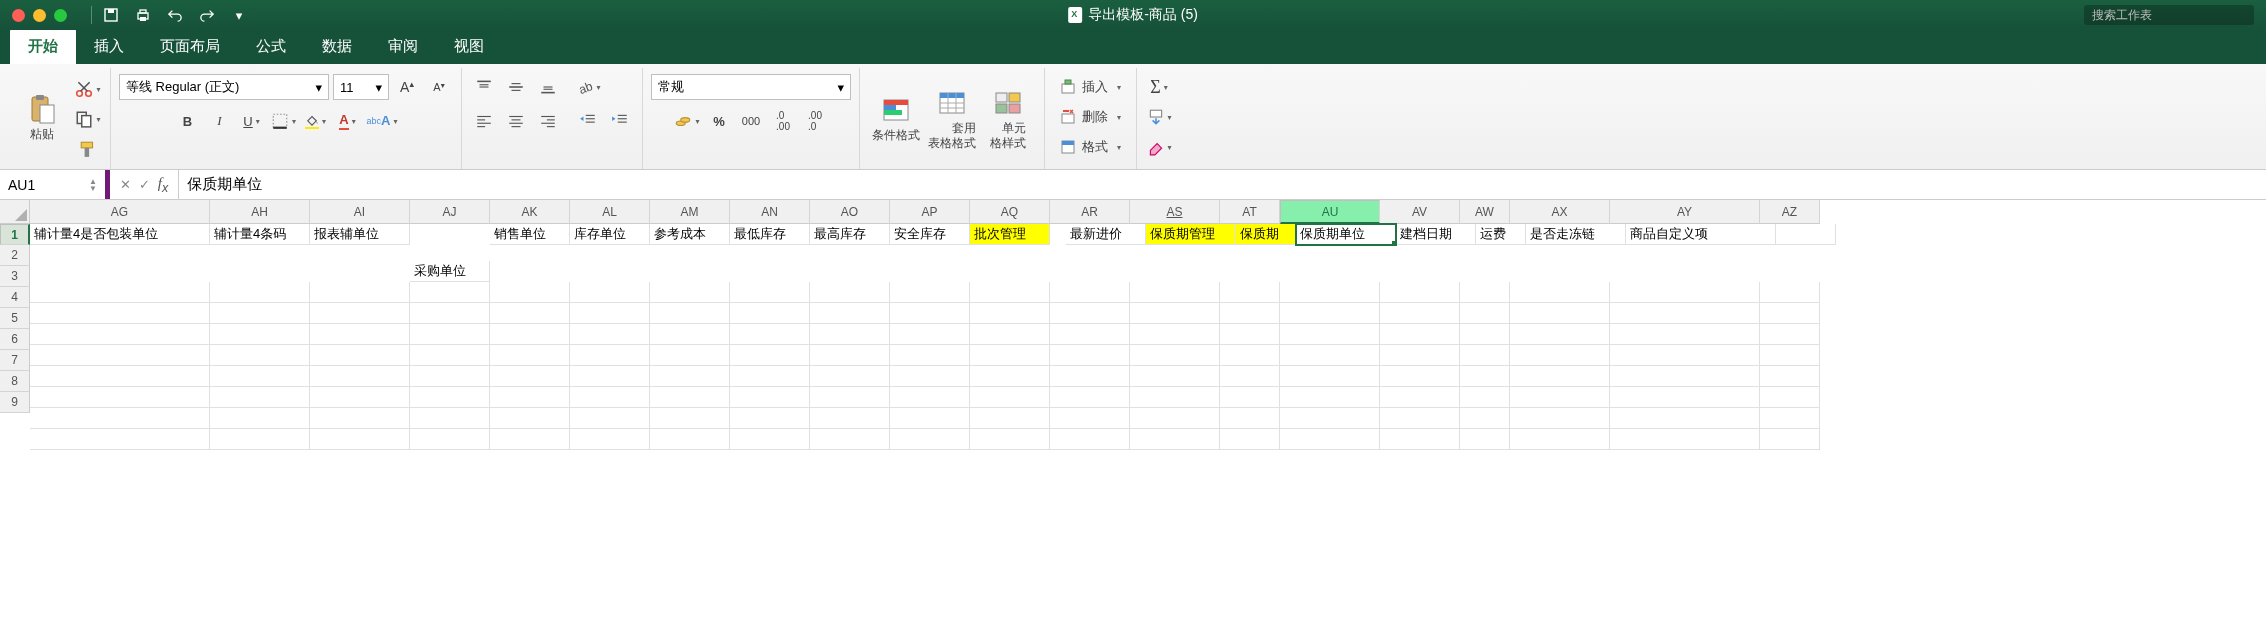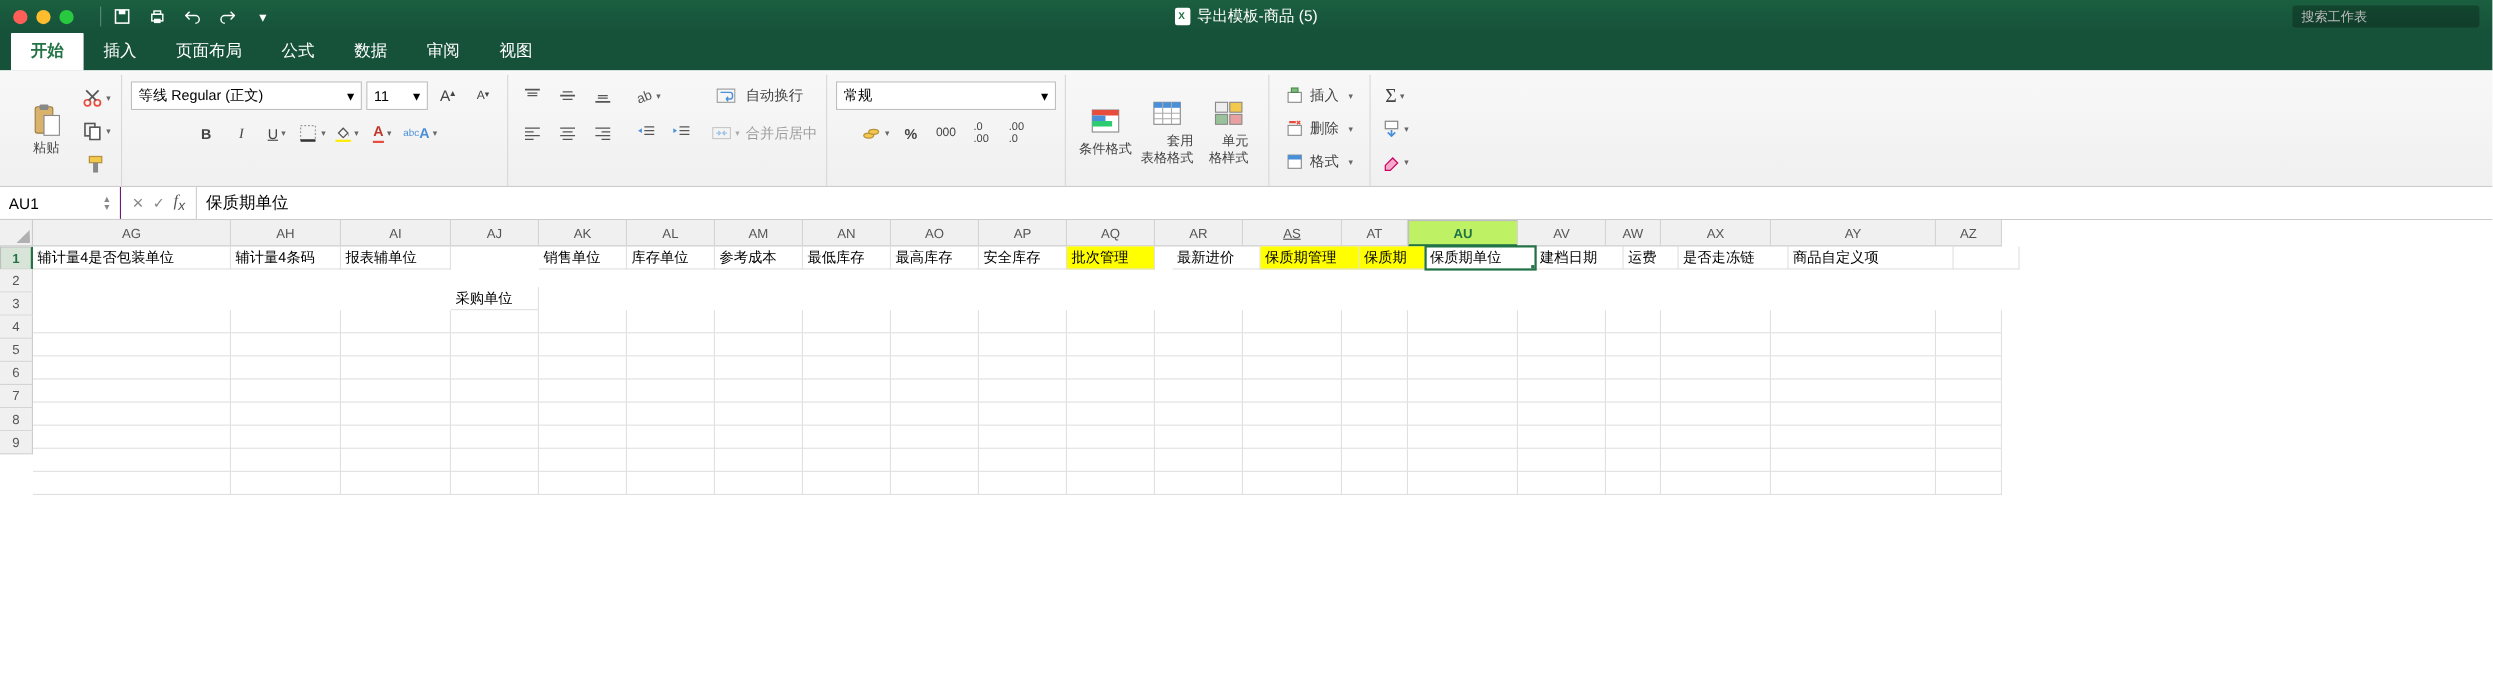--- a/index.html
+++ b/index.html
@@ -35,30 +35,30 @@
 .sel { height:26px; border:1px solid #bfbfbf; background:#fff; padding:0 6px; font-size:13px; display:flex; align-items:center; }
 .big-btn { width:56px; display:flex; flex-direction:column; align-items:center; justify-content:center; gap:2px; cursor:pointer; padding:4px 2px; border-radius:3px; height:94px; }
 .big-btn .lbl { font-size:12px; color:#444; text-align:right; line-height:1.2; }
 .ico { width:18px; height:18px; display:inline-block; }
 .ico-big { width:32px; height:32px; }
 .cells-row { display:flex; align-items:center; gap:6px; height:26px; }
 .cells-lbl { font-size:13px; color:#444; }
 
 
 .fbar { height: 30px; border-bottom: 1px solid #ccc; display:flex; align-items:center; background:#fff; }
-.namebox { width:110px; height:100%; border-right:1px solid #701a75; display:flex; align-items:center; padding:0 8px; font-size:14px; }
+.namebox { width:110px; height:100%; border-right:5px solid #701a75; display:flex; align-items:center; padding:0 8px; font-size:14px; }
 .namebox input { border:none; outline:none; width:70px; font-size:14px; }
 .fbar-btns { display:flex; align-items:center; gap:8px; padding:0 10px; color:#888; }
 .fx { font-style:italic; font-family:"Times New Roman",serif; font-size:15px; color:#555; }
 .fbar-input { flex:1; border:none; outline:none; font-size:15px; padding:0 8px; border-left:1px solid #ccc; height:100%; }
 .corner { width:30px; height:24px; background:#f0f0f0; border-right:1px solid #ccc; border-bottom:1px solid #ccc; position:relative; }
 .corner::after { content:""; position:absolute; right:2px; bottom:2px; border:6px solid transparent; border-right-color:#b0b0b0; border-bottom-color:#b0b0b0; }
 .colhdrs { display:flex; }
 .ch { height:24px; background:#f0f0f0; border-right:1px solid #d4d4d4; border-bottom:1px solid #ccc; display:flex; align-items:center; justify-content:center; font-size:12px; color:#555; }
-.ch.sel { background:#bef264; color:#217346; font-weight:700; border-bottom:2px solid #217346; }
+.ch.sel { background:#86efac; color:#217346; font-weight:400; border-bottom:2px solid #217346; }
 .rowhdrs { display:flex; flex-direction:column; }
 .rh { width:30px; height:21px; background:#f0f0f0; border-right:1px solid #ccc; border-bottom:1px solid #d4d4d4; display:flex; align-items:center; justify-content:center; font-size:12px; color:#555; }
 .rh.sel { background:#d7e4d7; color:#217346; font-weight:600; border-right:2px solid #217346; }
 .cells { position:relative; }
 .crow { display:flex; }
 .cell { height:21px; border-right:1px solid #e0e0e0; border-bottom:1px solid #e0e0e0; font-size:13px; padding:0 4px; display:flex; align-items:center; white-space:nowrap; overflow:visible; }
 .cell.hl { background:#ffff00; }
 .cell.active { outline:2px solid #217346; outline-offset:-1px; z-index:5; position:relative; overflow:hidden; }
 .cell.active::after { content:""; position:absolute; right:-3px; bottom:-3px; width:6px; height:6px; background:#217346; }
 
@@ -286,40 +286,20 @@
               </svg>
             </div>
           <div class="btn">
               <svg class="ico" viewBox="0 0 16 16">
                 <line x1="6" y1="3" x2="14" y2="3" stroke="#555"></line>
                 <line x1="6" y1="6" x2="14" y2="6" stroke="#555"></line>
                 <line x1="6" y1="9" x2="14" y2="9" stroke="#555"></line>
                 <path d="M1 4 L4 6 L1 8 Z" fill="#4a90d9"></path>
               </svg>
             </div>
-        </div>
-      </div>
-      <div>
-        <div class="rg-row">
-          <div class="btn">
-              <svg class="ico" viewBox="0 0 18 16">
-                <rect x="1" y="2" width="16" height="12" fill="none" stroke="#999"></rect>
-                <path d="M4 5 H13 Q15 5 15 8 Q15 11 13 11 H9 M9 11 L11 9 M9 11 L11 13" fill="none" stroke="#4a90d9" stroke-width="1.3"></path>
-              </svg>
-            </div>
-          <span class="cells-lbl">自动换行</span>
-        </div>
-        <div class="rg-row" style="opacity:.5;">
-          <div class="btn dd">
-              <svg class="ico" viewBox="0 0 18 16">
-                <rect x="1" y="3" width="16" height="10" fill="none" stroke="#999"></rect>
-                <path d="M4 8 H8 M6 6 L8 8 L6 10 M14 8 H10 M12 6 L10 8 L12 10" stroke="#4a90d9" stroke-width="1.2" fill="none"></path>
-              </svg>
-            </div>
-          <span class="cells-lbl">合并后居中</span>
         </div>
       </div>
     </div>
   </div>
 
   <div class="rg">
     <div class="rg-row">
       <div class="sel" style="width:200px;">
           <span>常规</span>
           <span style="margin-left:auto;">▾</span>

